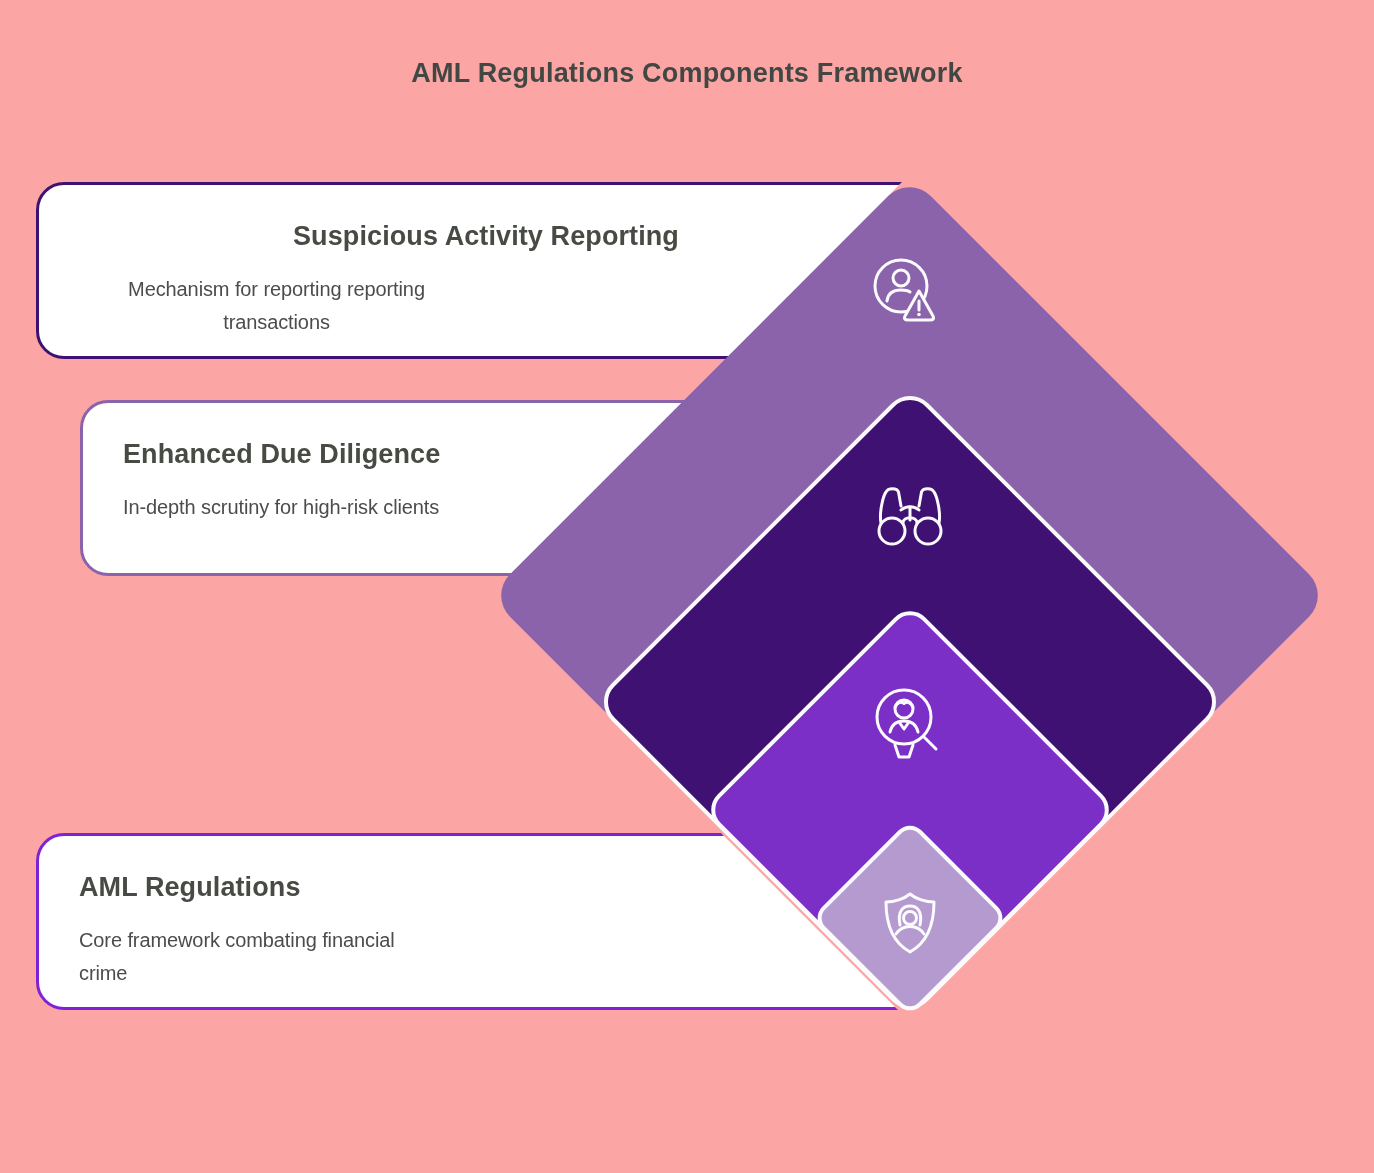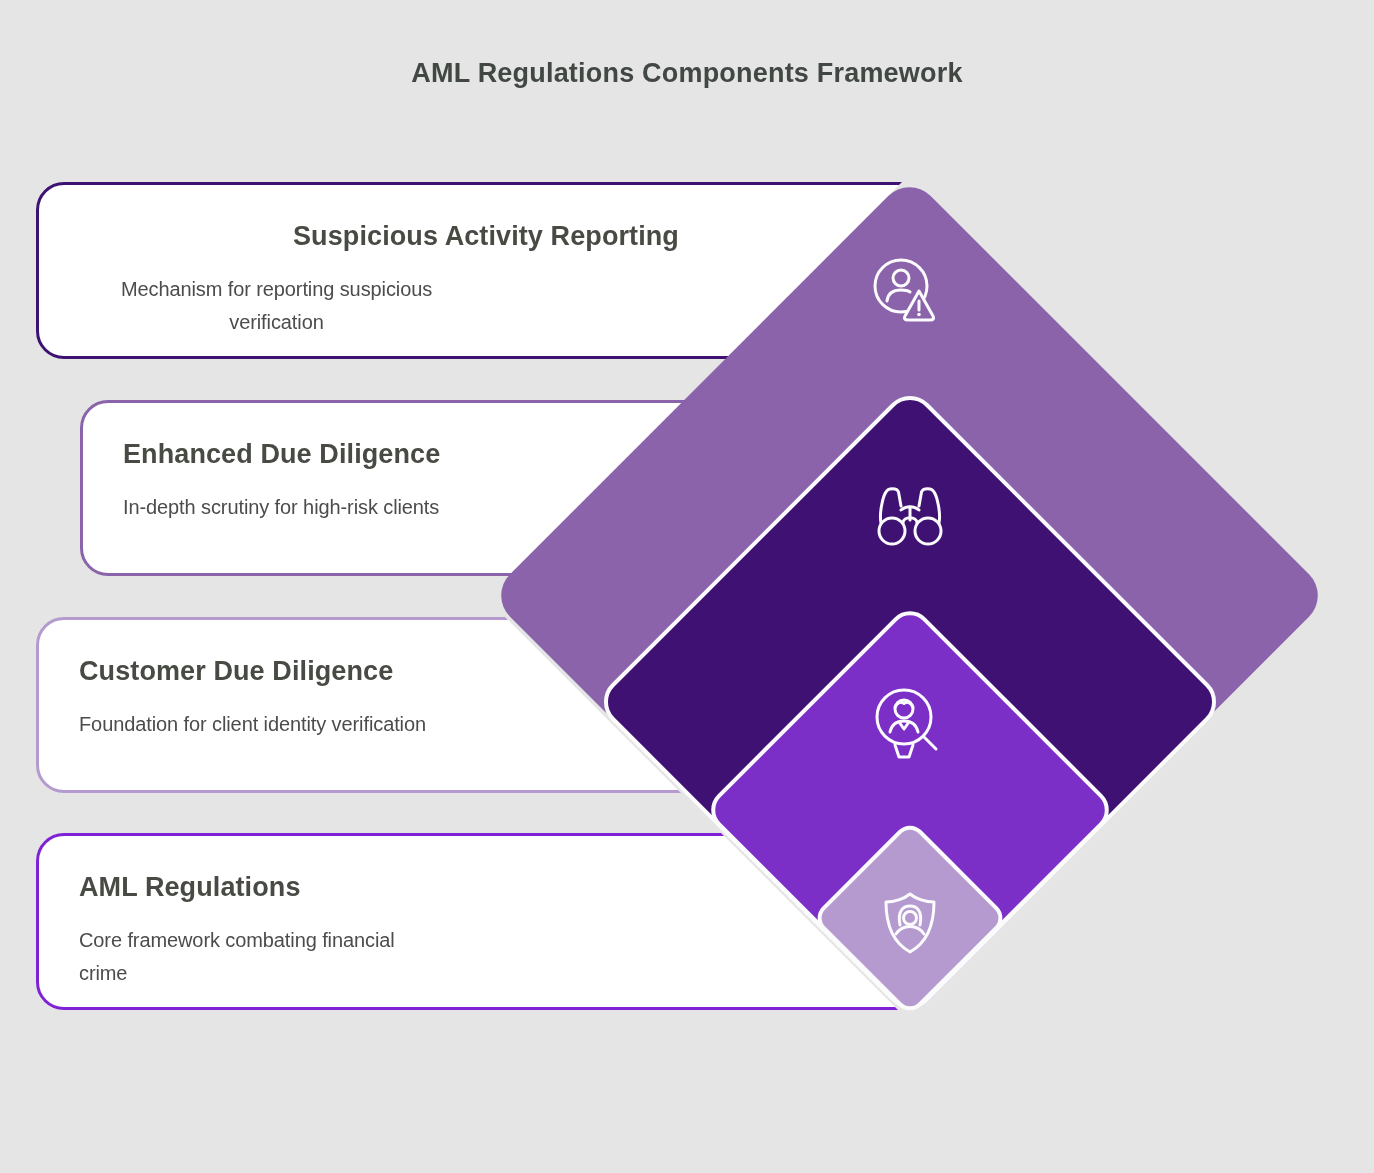--- a/index.html
+++ b/index.html
@@ -1,21 +1,21 @@
 <!DOCTYPE html>
 <html><head>
 <meta charset="utf-8">
 <style>
   html,body{margin:0;padding:0;background:#ffffff;}
   .stage{
     position:relative;
     width:1374px;height:1173px;
     overflow:hidden;
     font-family:"Liberation Sans", sans-serif;
-    background:#e5e5e5;
+    background:#fca5a5;
   }
   .page-title{
     position:absolute;top:58px;left:0;width:100%;
     text-align:center;
     font-size:27px;font-weight:bold;color:#414843;
     letter-spacing:.2px;
   }
   
   .card{
     position:absolute;left:36px;width:900px;
@@ -61,32 +61,28 @@
 </style>
 </head>
 <body>
 
 <div class="stage">
 
   <div class="page-title">AML Regulations Components Framework</div>
 
   <div class="card card1" style="border-color: rgb(62, 18, 114); text-align: center;">
     <h2 class="card-heading">Suspicious Activity Reporting</h2>
-    <p class="card-desc">Mechanism for reporting suspicious verification</p>
+    <p class="card-desc">Mechanism for reporting reporting transactions</p>
   </div>
 
   <div class="card card2" style="border-color: rgb(138, 99, 171); margin-left: 44px;">
     <h2 class="card-heading">Enhanced Due Diligence</h2>
     <p class="card-desc">In-depth scrutiny for high-risk clients</p>
   </div>
 
-  <div class="card card3" style="border-color: rgb(180, 154, 206);">
-    <h2 class="card-heading">Customer Due Diligence</h2>
-    <p class="card-desc">Foundation for client identity verification</p>
-  </div>
 
   <div class="card card4" style="border-color: rgb(127, 34, 214);">
     <h2 class="card-heading">AML Regulations</h2>
     <p class="card-desc">Core framework combating financial crime</p>
   </div>
 
   <div class="diamond d1" style="background-color: rgb(138, 99, 171);"></div>
   <div class="diamond d2" style="background-color: rgb(63, 17, 115);"></div>
   <div class="diamond d3" style="background-color: rgb(124, 47, 199);"></div>
   <div class="diamond d4" style="background-color: rgb(180, 154, 206);"></div>

